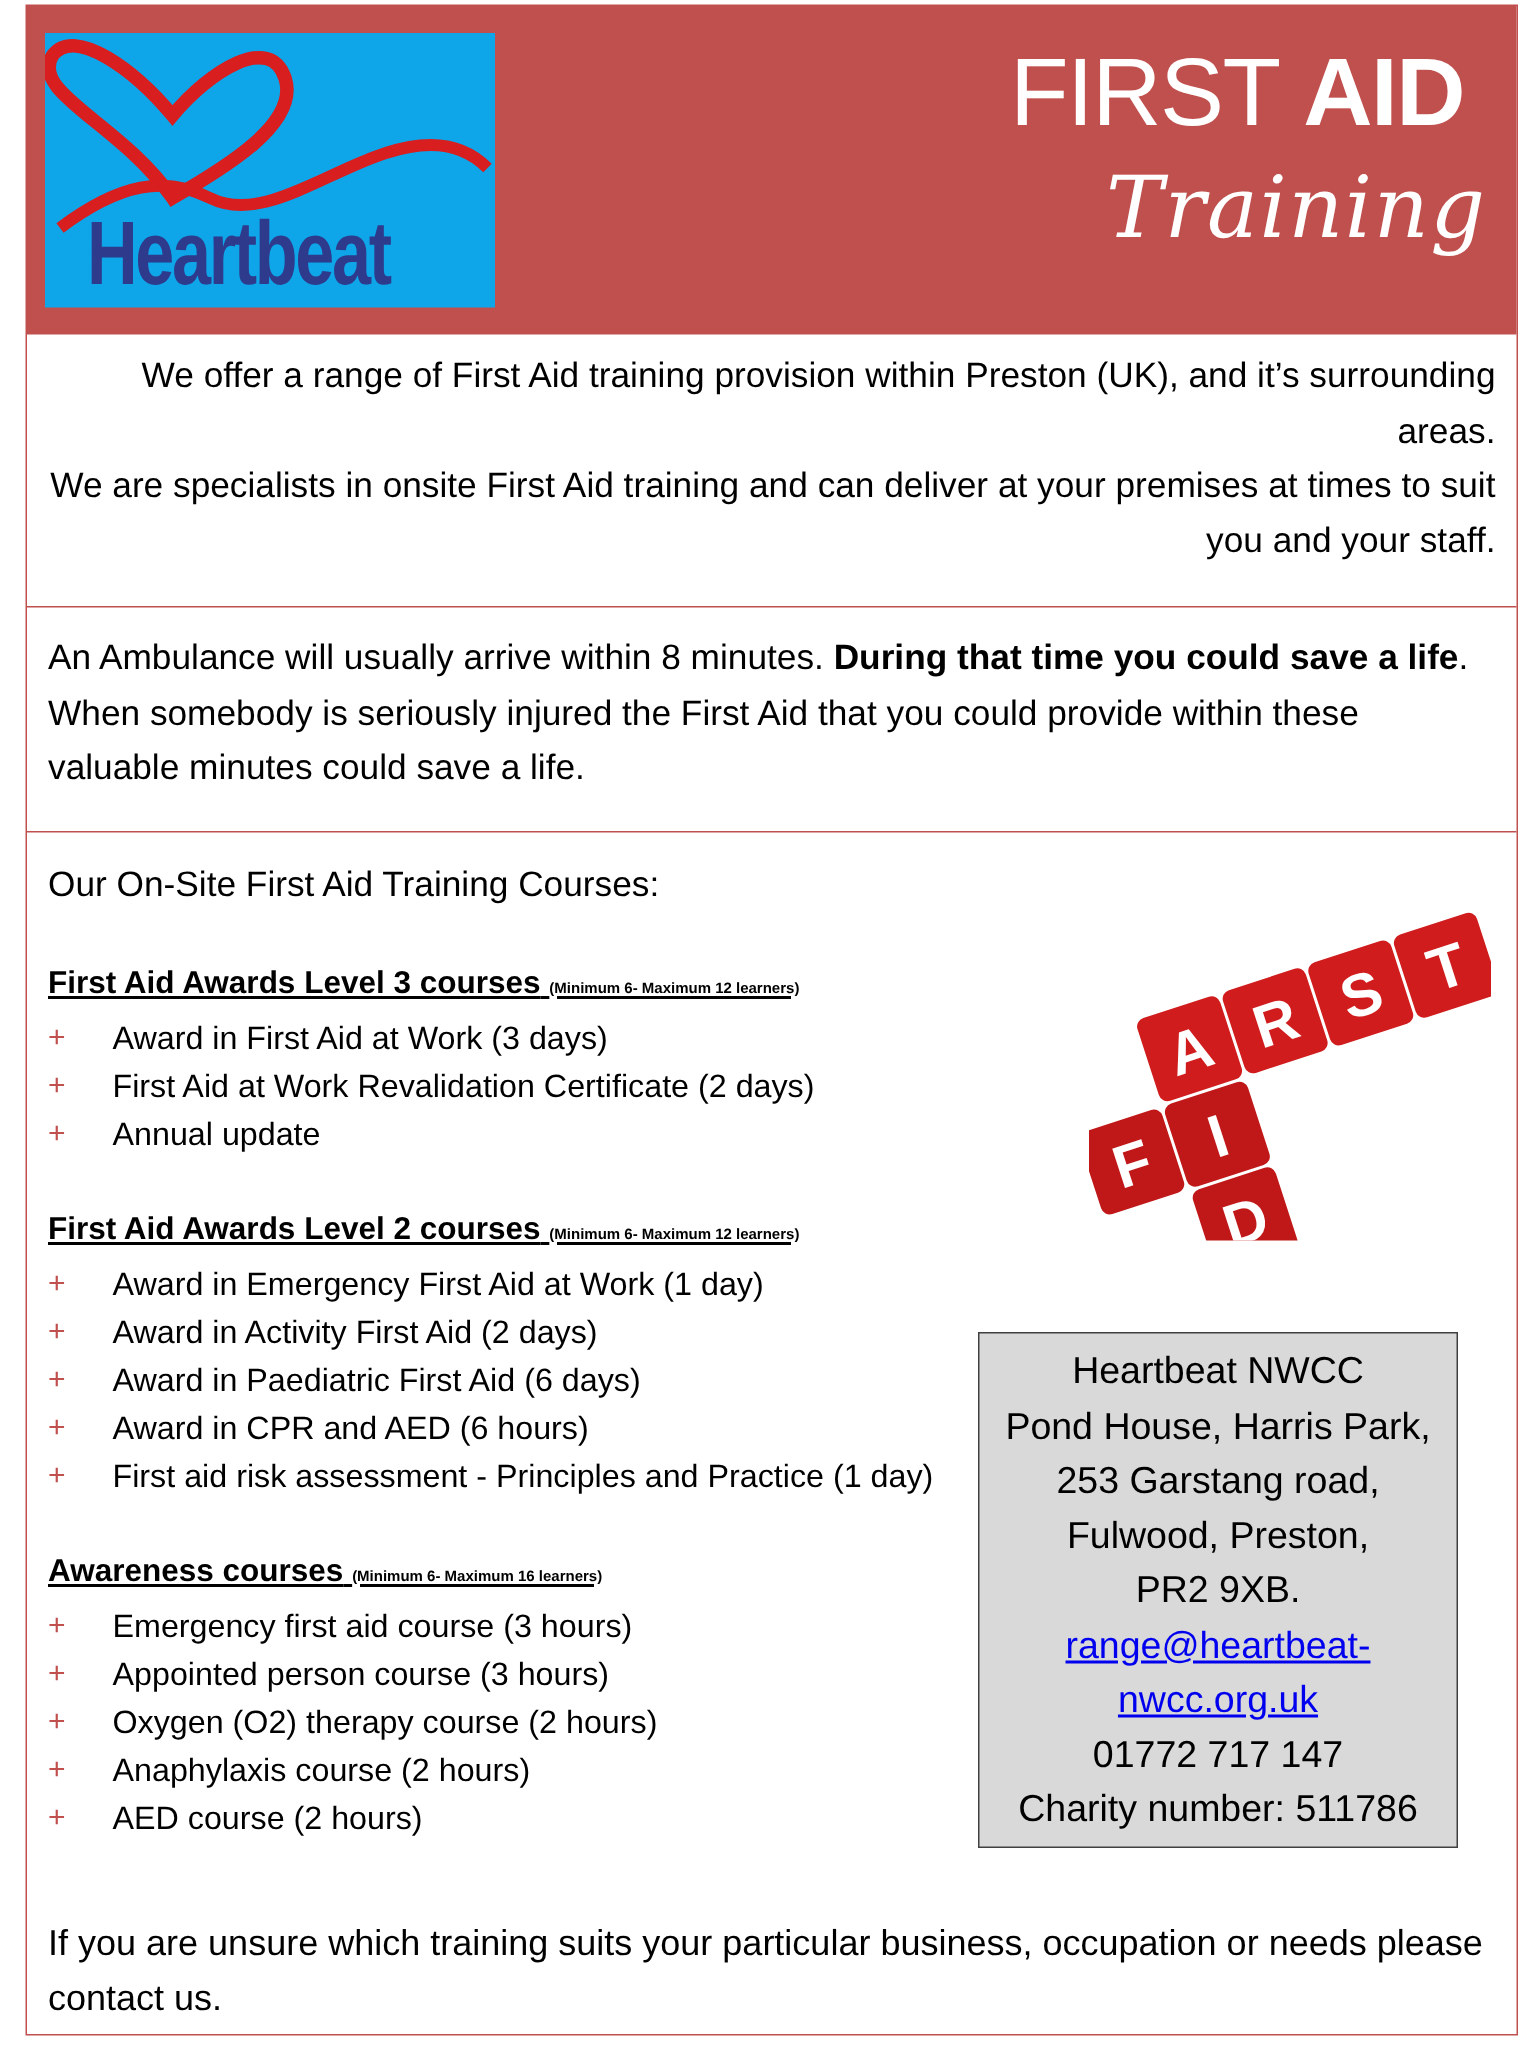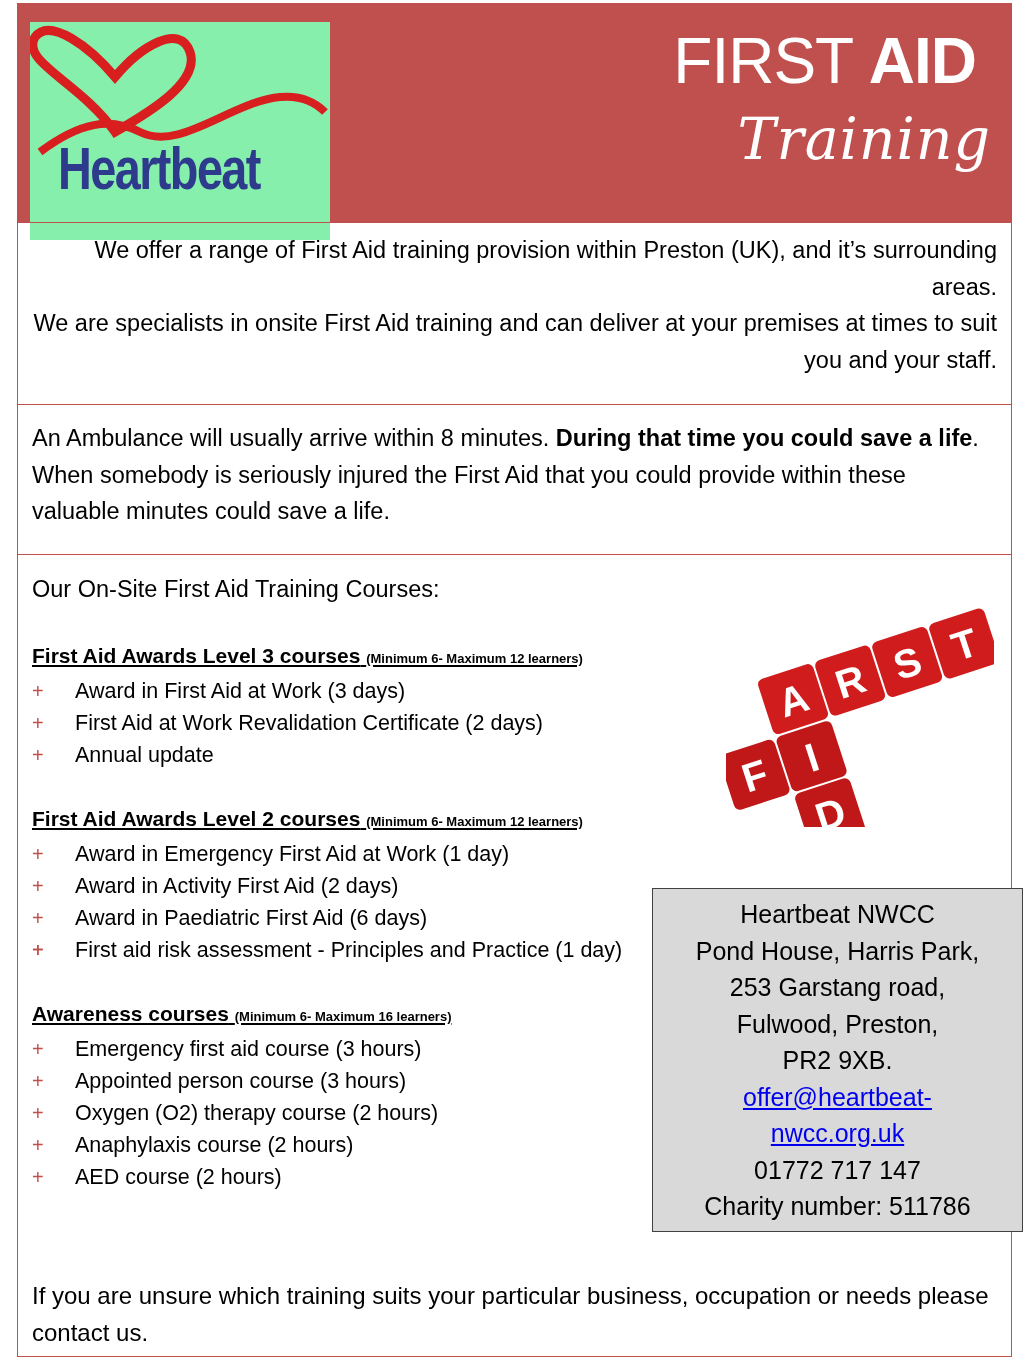--- a/index.html
+++ b/index.html
@@ -1,41 +1,41 @@
 <!DOCTYPE html>
 <html><head>
 <meta charset="utf-8">
 <style>
   html, body { margin:0; padding:0; background:#ffffff; }
   body { width:1024px; height:1365px; position:relative; overflow:hidden;
          font-family:"Liberation Sans", sans-serif; color:#000; }
   .page { position:absolute; left:17px; top:3px; width:995px; height:1354px;
           border:1.5px solid #c0504d; box-sizing:border-box; }
   .header { position:absolute; left:0; top:0; width:100%; height:218px; background:#c0504d; }
-  .logo { position:absolute; left:12px; top:18px; width:300px; height:218px; background:#86efac; overflow:hidden; }
+  .logo { position:absolute; left:12px; top:18px; width:300px; height:183px; background:#0ea5e9; overflow:hidden; }
   .logo-text { position:absolute; left:28px; top:112px; font-family:"Liberation Sans", sans-serif;
                font-weight:bold; font-size:60px; color:#2e3a8c; letter-spacing:-2px; transform:scaleX(0.78); transform-origin:left top; }
   .title-first { position:absolute; right:35px; top:20px; color:#fff; font-size:64px; letter-spacing:-1px; }
   .title-first b { font-weight:bold; }
   .title-training { position:absolute; right:20px; top:102px; color:#fff; font-family:"DejaVu Serif", serif;
                     font-style:italic; font-size:57px; letter-spacing:1px; }
   .section { position:absolute; left:0; width:100%; border-top:1.5px solid #c0504d; box-sizing:border-box;
              padding:0 14px; font-size:23.5px; line-height:36.5px; }
   .s1 { top:218px; height:182px; padding-top:9px;text-align:right; }
   .s2 { top:400px; height:150px; padding-top:15px; }
   .s3 { top:550px; height:804px; padding-top:16px; }
   .s3 p { margin:0; }
   .course-head { font-weight:bold; text-decoration:underline; font-size:21px; line-height:32px; }
-  .course-head small { font-size:13px; }
+  .course-head small { font-size:10px; }
   ul.courses { list-style:none; margin:0; padding:0; }
   ul.courses li { position:relative; padding-left:43px; font-size:21.5px; line-height:32px; width:560px; }
   ul.courses li .plus { position:absolute; left:0; top:0; color:#c0504d; font-size:20px; }
   .gap { height:32px; }
   .cubes { position:absolute; left:708px; top:40px; width:268px; height:232px; background:#fff; }
-  .address { position:absolute; left:634px; top:333px; width:371px; height:344px; background:#d9d9d9;
+  .address { position:absolute; left:634px; top:333px; width:320px; height:344px; background:#d9d9d9;
              border:1.5px solid #404040; box-sizing:border-box; text-align:center; font-size:25px; line-height:36.5px; padding-top:7px; }
   .address a { color:#0000ee; text-decoration:underline; }
   .closing { position:absolute; left:14px; top:722px; width:960px; font-size:24px; line-height:37px; }
 </style>
 </head>
 <body>
 
 <div class="page">
 
   <div class="header">
@@ -71,21 +71,21 @@
       <li><span class="plus">+</span><span>First Aid at Work Revalidation Certificate (2 days)</span></li>
       <li><span class="plus">+</span><span>Annual update</span></li>
     </ul>
     <div class="gap"></div>
 
     <div class="course-head"><span>First Aid Awards  Level 2 courses</span> <small>(Minimum 6- Maximum 12 learners)</small></div>
     <ul class="courses">
       <li><span class="plus">+</span><span>Award in Emergency First Aid at Work (1 day)</span></li>
       <li><span class="plus">+</span><span>Award in Activity First Aid (2 days)</span></li>
       <li><span class="plus">+</span><span>Award in Paediatric First Aid (6 days)</span></li>
-      <li><span class="plus">+</span></li>
+      <li><span class="plus">+</span><span>Award in CPR and AED (6 hours)</span></li>
       <li><span class="plus">+</span><span>First aid risk assessment - Principles  and Practice (1 day)</span></li>
     </ul>
     <div class="gap"></div>
 
     <div class="course-head"><span>Awareness courses</span> <small>(Minimum 6- Maximum  16 learners)</small></div>
     <ul class="courses">
       <li><span class="plus">+</span><span>Emergency first aid course (3 hours)</span></li>
       <li><span class="plus">+</span><span>Appointed person course (3 hours)</span></li>
       <li><span class="plus">+</span><span>Oxygen (O2) therapy course (2 hours)</span></li>
       <li><span class="plus">+</span><span>Anaphylaxis course (2 hours)</span></li>
@@ -114,21 +114,21 @@
         </g>
       </svg>
     </div>
 
     <div class="address">
       <div>Heartbeat NWCC</div>
       <div>Pond House, Harris Park,</div>
       <div>253 Garstang road,</div>
       <div>Fulwood, Preston,</div>
       <div>PR2 9XB.</div>
-      <div><a>offer@heartbeat-</a></div>
+      <div><a>range@heartbeat-</a></div>
       <div><a>nwcc.org.uk</a></div>
       <div>01772 717 147</div>
       <div>Charity number: 511786</div>
     </div>
 
     <div class="closing">If you are unsure which training suits your particular business, occupation or needs please contact us.</div>
   </div>
 
 </div>
 

